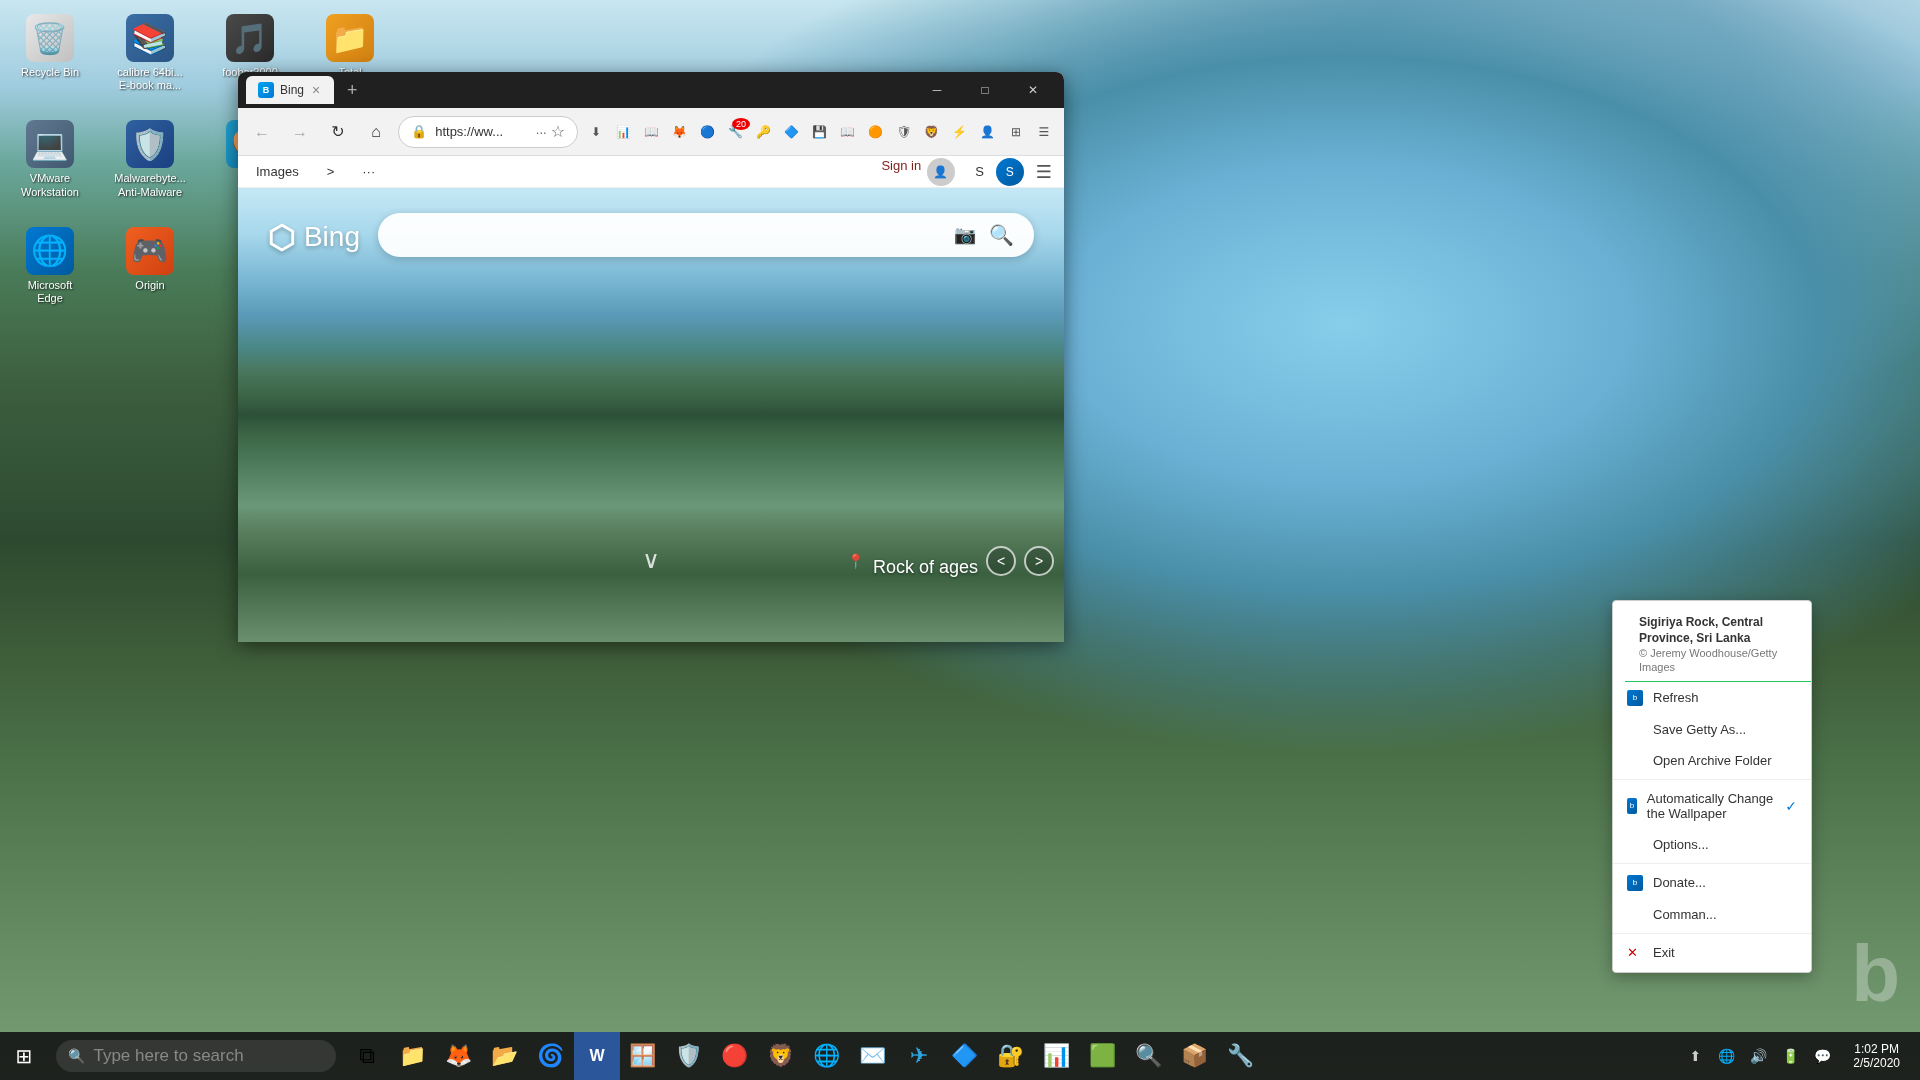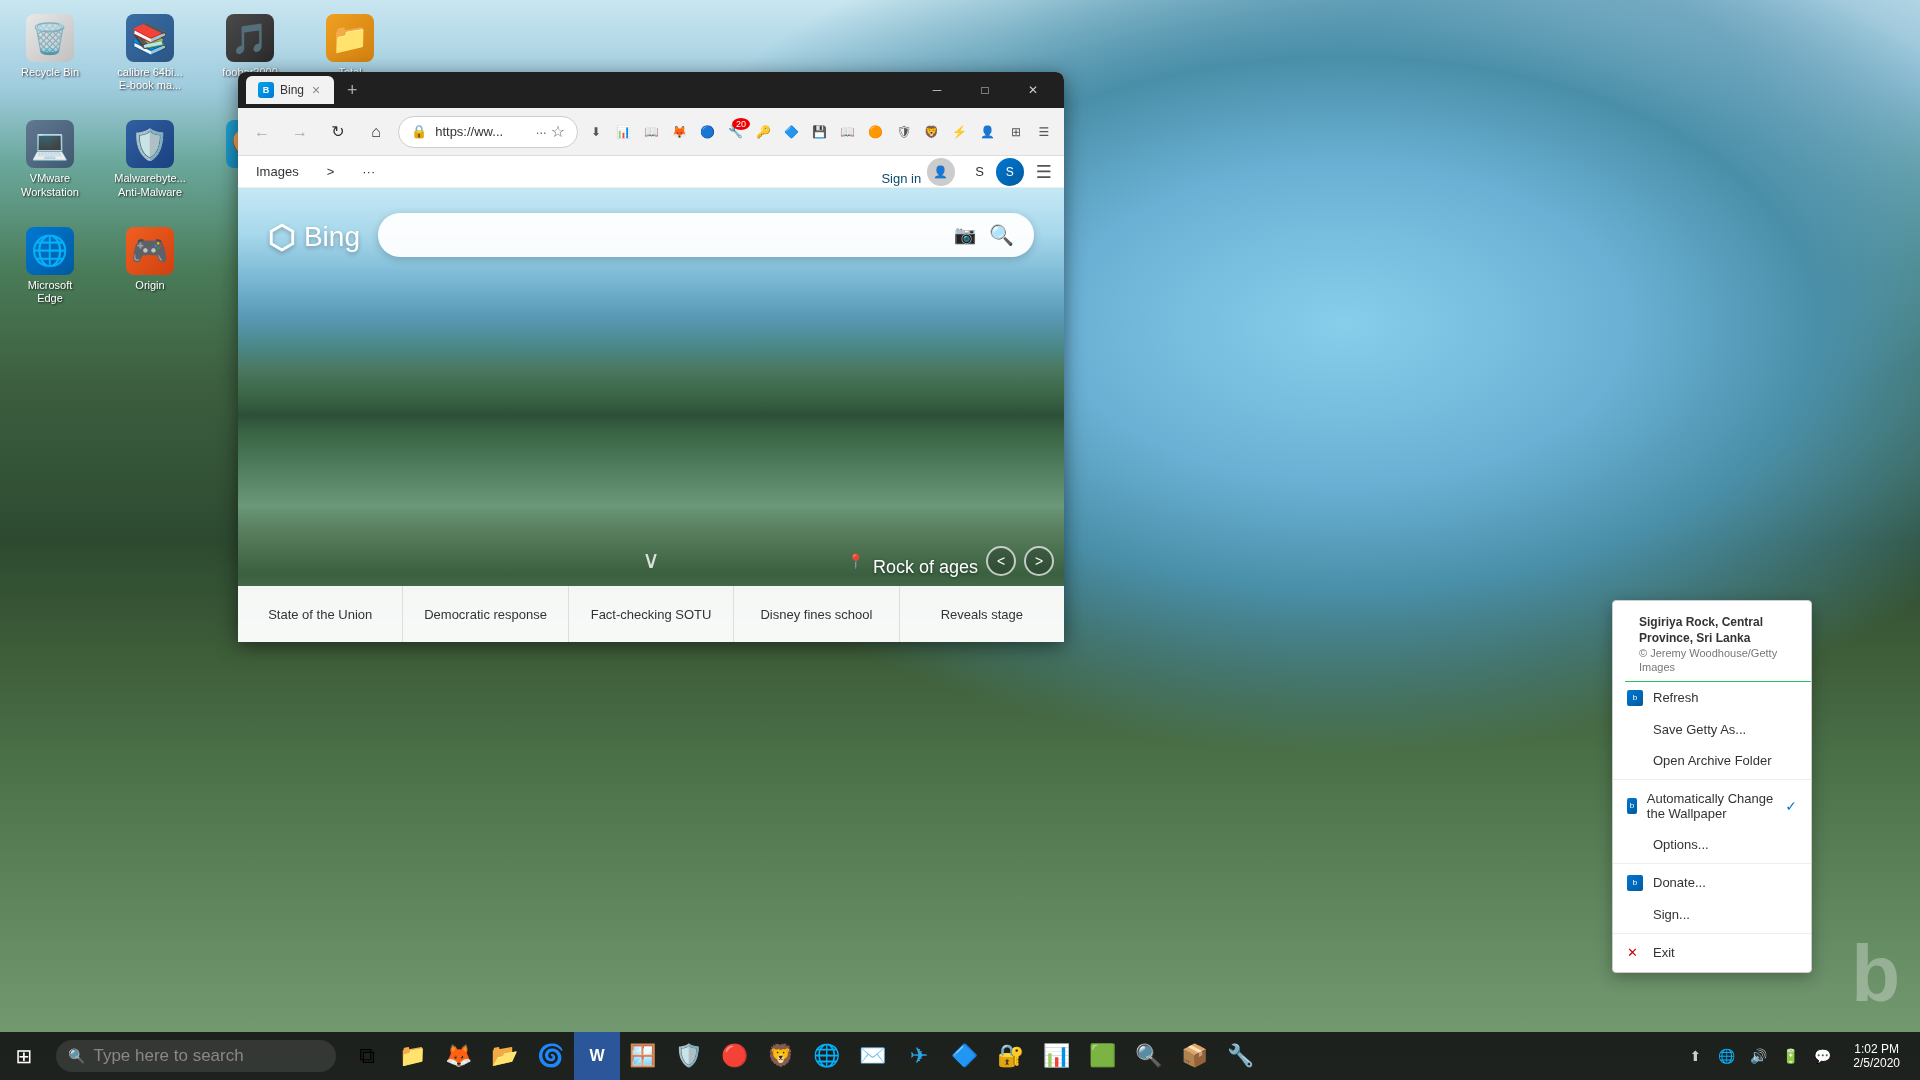--- a/index.html
+++ b/index.html
@@ -269,24 +269,24 @@
 
     #sign-in-area {
       margin-left: auto;
       display: flex;
       align-items: center;
       gap: 12px;
     }
 
     .sign-in-btn {
       display: flex;
-      align-items: flex-end;
+      align-items: flex-start;
       gap: 6px;
       font-size: 13px;
-      color: #0c4a6e;
+      color: #7f1d1d;
       cursor: pointer;
       padding: 4px 8px;
       border-radius: 4px;
     }
 
     .avatar-circle {
       width: 28px;
       height: 28px;
       border-radius: 50%;
       background: #ccc;
@@ -789,27 +789,20 @@
 
       <div id="scroll-down">∨</div>
 
       <div id="image-credit">
         <span class="location-icon">📍</span>
         <span class="image-title">Rock of ages</span>
         <div class="nav-arrow">&lt;</div>
         <div class="nav-arrow">&gt;</div>
       </div>
 
-      <div id="news-bar">
-        <div class="news-item">State of the Union</div>
-        <div class="news-item">Democratic response</div>
-        <div class="news-item">Fact-checking SOTU</div>
-        <div class="news-item">Disney fines school</div>
-        <div class="news-item" style="border-right:none;">Reveals stage</div>
-      </div>
     </div>
   </div>
 
   <div id="context-menu">
     <div class="ctx-header">
       <div class="ctx-header-title">Sigiriya Rock, Central Province, Sri Lanka</div>
       <div class="ctx-header-sub">© Jeremy Woodhouse/Getty Images</div>
     </div>
     <div class="ctx-item">
       <span class="ctx-icon">b</span>
@@ -835,21 +828,21 @@
       <span style="width:16px;display:inline-block;"></span>
       <span>Options...</span>
     </div>
     <div class="ctx-separator"></div>
     <div class="ctx-item">
       <span class="ctx-icon">b</span>
       <span>Donate...</span>
     </div>
     <div class="ctx-item">
       <span style="width:16px;display:inline-block;"></span>
-      <span>Sign...</span>
+      <span>Comman...</span>
     </div>
     <div class="ctx-separator"></div>
     <div class="ctx-item">
       <span style="width:16px;display:inline-block;color:#c00;">✕</span>
       <span>Exit</span>
     </div>
   </div>
 
   <div id="taskbar">
     <div id="start-btn">⊞</div>

